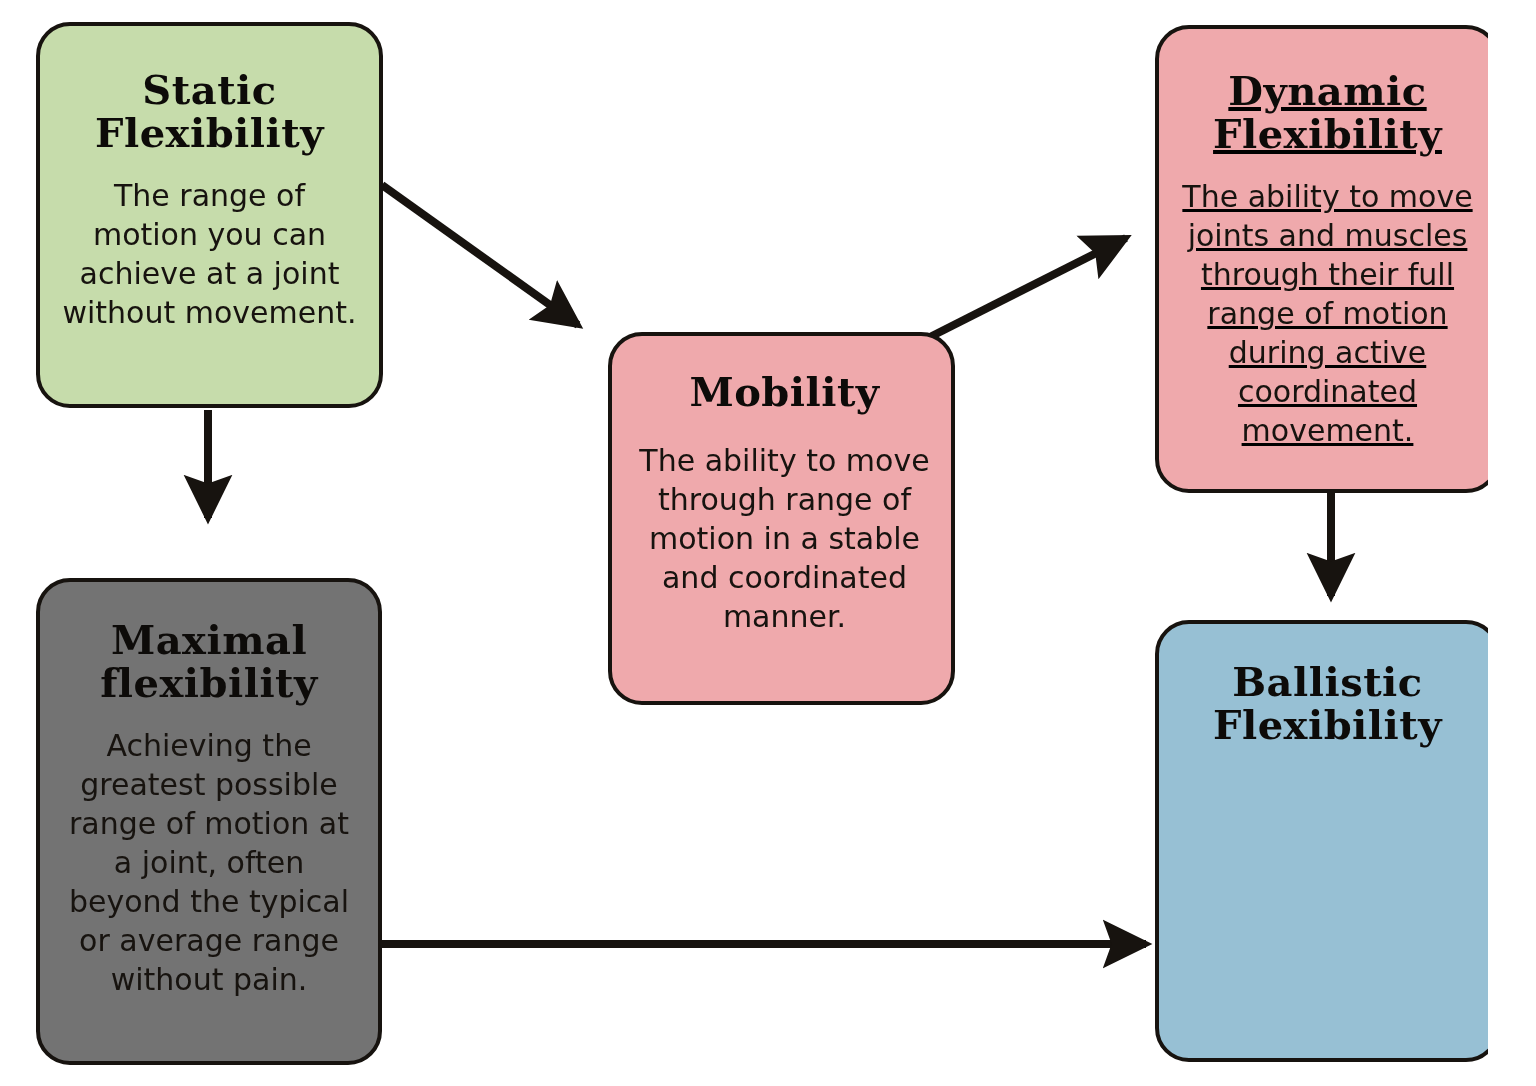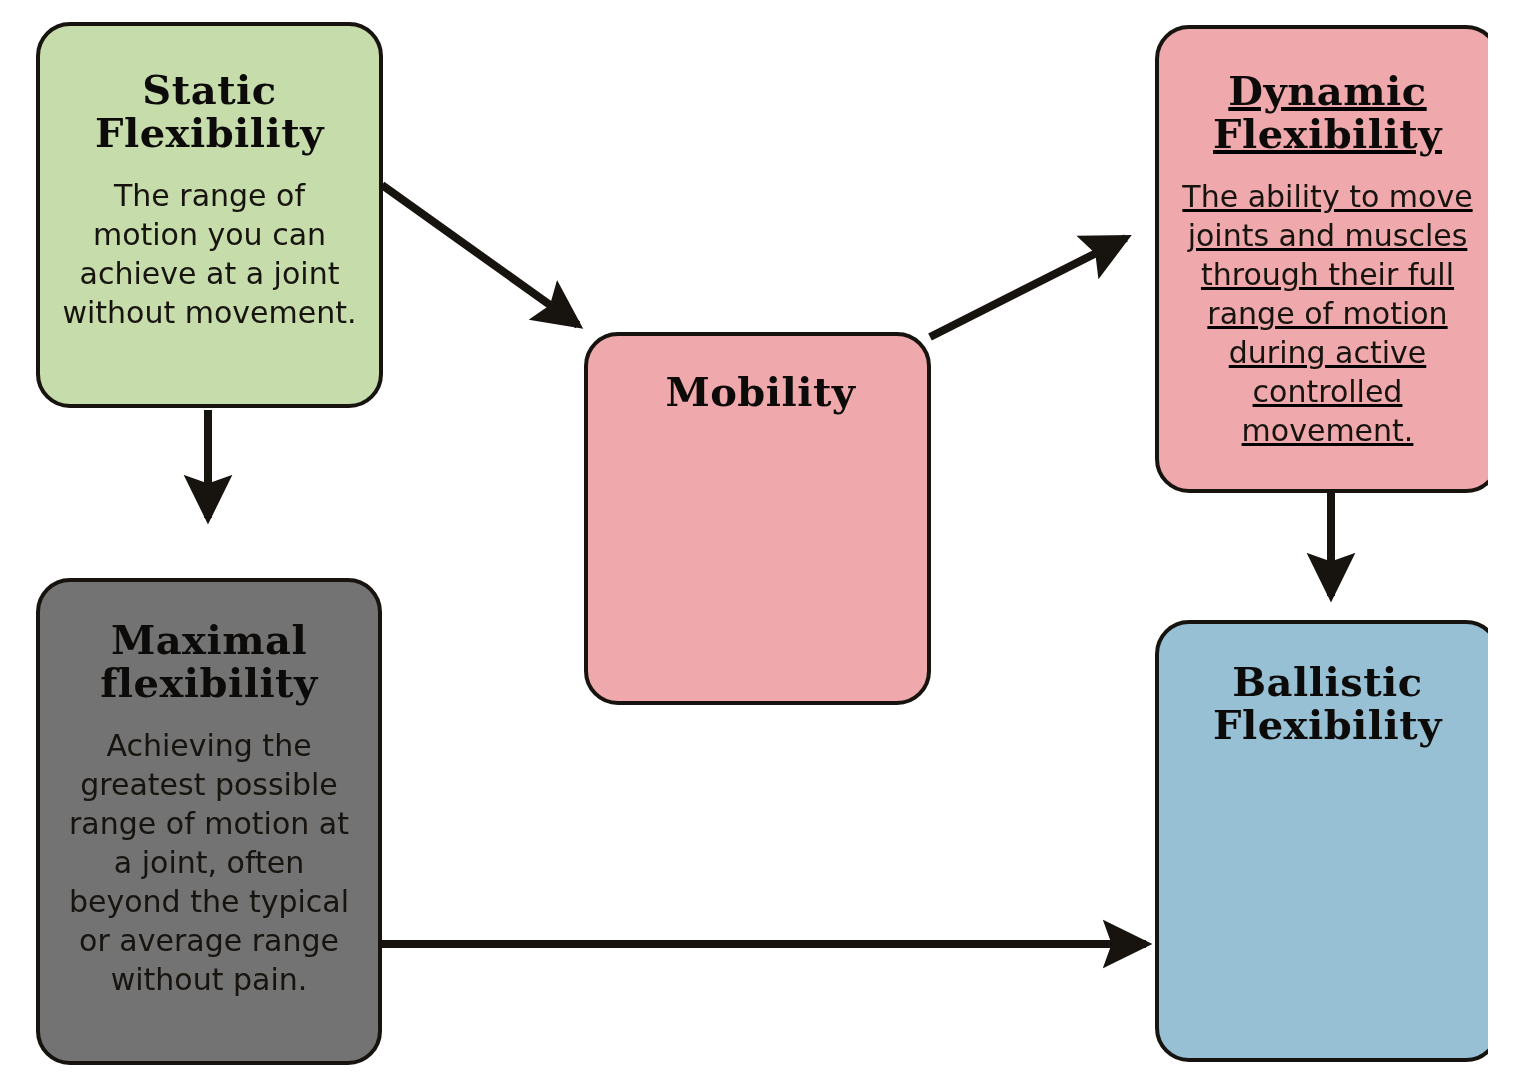--- a/index.html
+++ b/index.html
@@ -42,21 +42,21 @@
     font-weight: 400;
     font-size: 30px;
     line-height: 1.30;
     color: #17130f;
     text-align: center;
     width: 100%;
     margin: 12px;
   }
   #n-static   { left: 36px;   top: 22px;   width: 347px; height: 386px; }
   #n-maximal  { left: 36px;   top: 578px;  width: 346px; height: 487px; }
-  #n-mobility { left: 584px;  top: 332px;  width: 347px; height: 373px; padding-left: 24px; }
+  #n-mobility { left: 608px;  top: 332px;  width: 347px; height: 373px; padding-left: 24px; }
   #n-dynamic  { left: 1155px; top: 25px;   width: 345px; height: 468px; text-decoration: underline; }
   #n-ballistic{ left: 1155px; top: 620px;  width: 345px; height: 442px; }
 
   #n-mobility .node-title { margin-top: 20px; margin-bottom: 16px; }
   #n-static .node-title   { margin-top: 28px; }
   #n-maximal .node-title  { margin-top: 22px; }
   #n-dynamic .node-title  { margin-top: 26px; }
   #n-ballistic .node-title{ margin-top: 22px; margin-bottom: 18px; }
 
   #edges {
@@ -93,24 +93,25 @@
     <div class="node-desc">The range of motion you can achieve at a joint without movement.</div>
   </div>
 
   <div class="node" id="n-maximal" style="background-color: #737373;">
     <div class="node-title" style="white-space: normal;">Maximal flexibility</div>
     <div class="node-desc">Achieving the greatest possible range of motion at a joint, often beyond the typical or average range without pain.</div>
   </div>
 
   <div class="node" id="n-mobility" style="background-color: rgb(239, 169, 172);">
     <div class="node-title" style="white-space: normal;">Mobility</div>
+    <div class="node-desc">The ability to move through range of motion in a stable and coordinated manner.</div>
   </div>
 
   <div class="node" id="n-dynamic" style="background-color: rgb(239, 169, 172);">
     <div class="node-title" style="white-space: normal;">Dynamic Flexibility</div>
-    <div class="node-desc">The ability to move joints and muscles through their full range of motion during active controlled movement.</div>
+    <div class="node-desc">The ability to move joints and muscles through their full range of motion during active coordinated movement.</div>
   </div>
 
   <div class="node" id="n-ballistic" style="background-color: rgb(151, 192, 212);">
     <div class="node-title" style="white-space: normal;">Ballistic Flexibility</div>
   </div>
 
 </div>
 
 </body></html>

